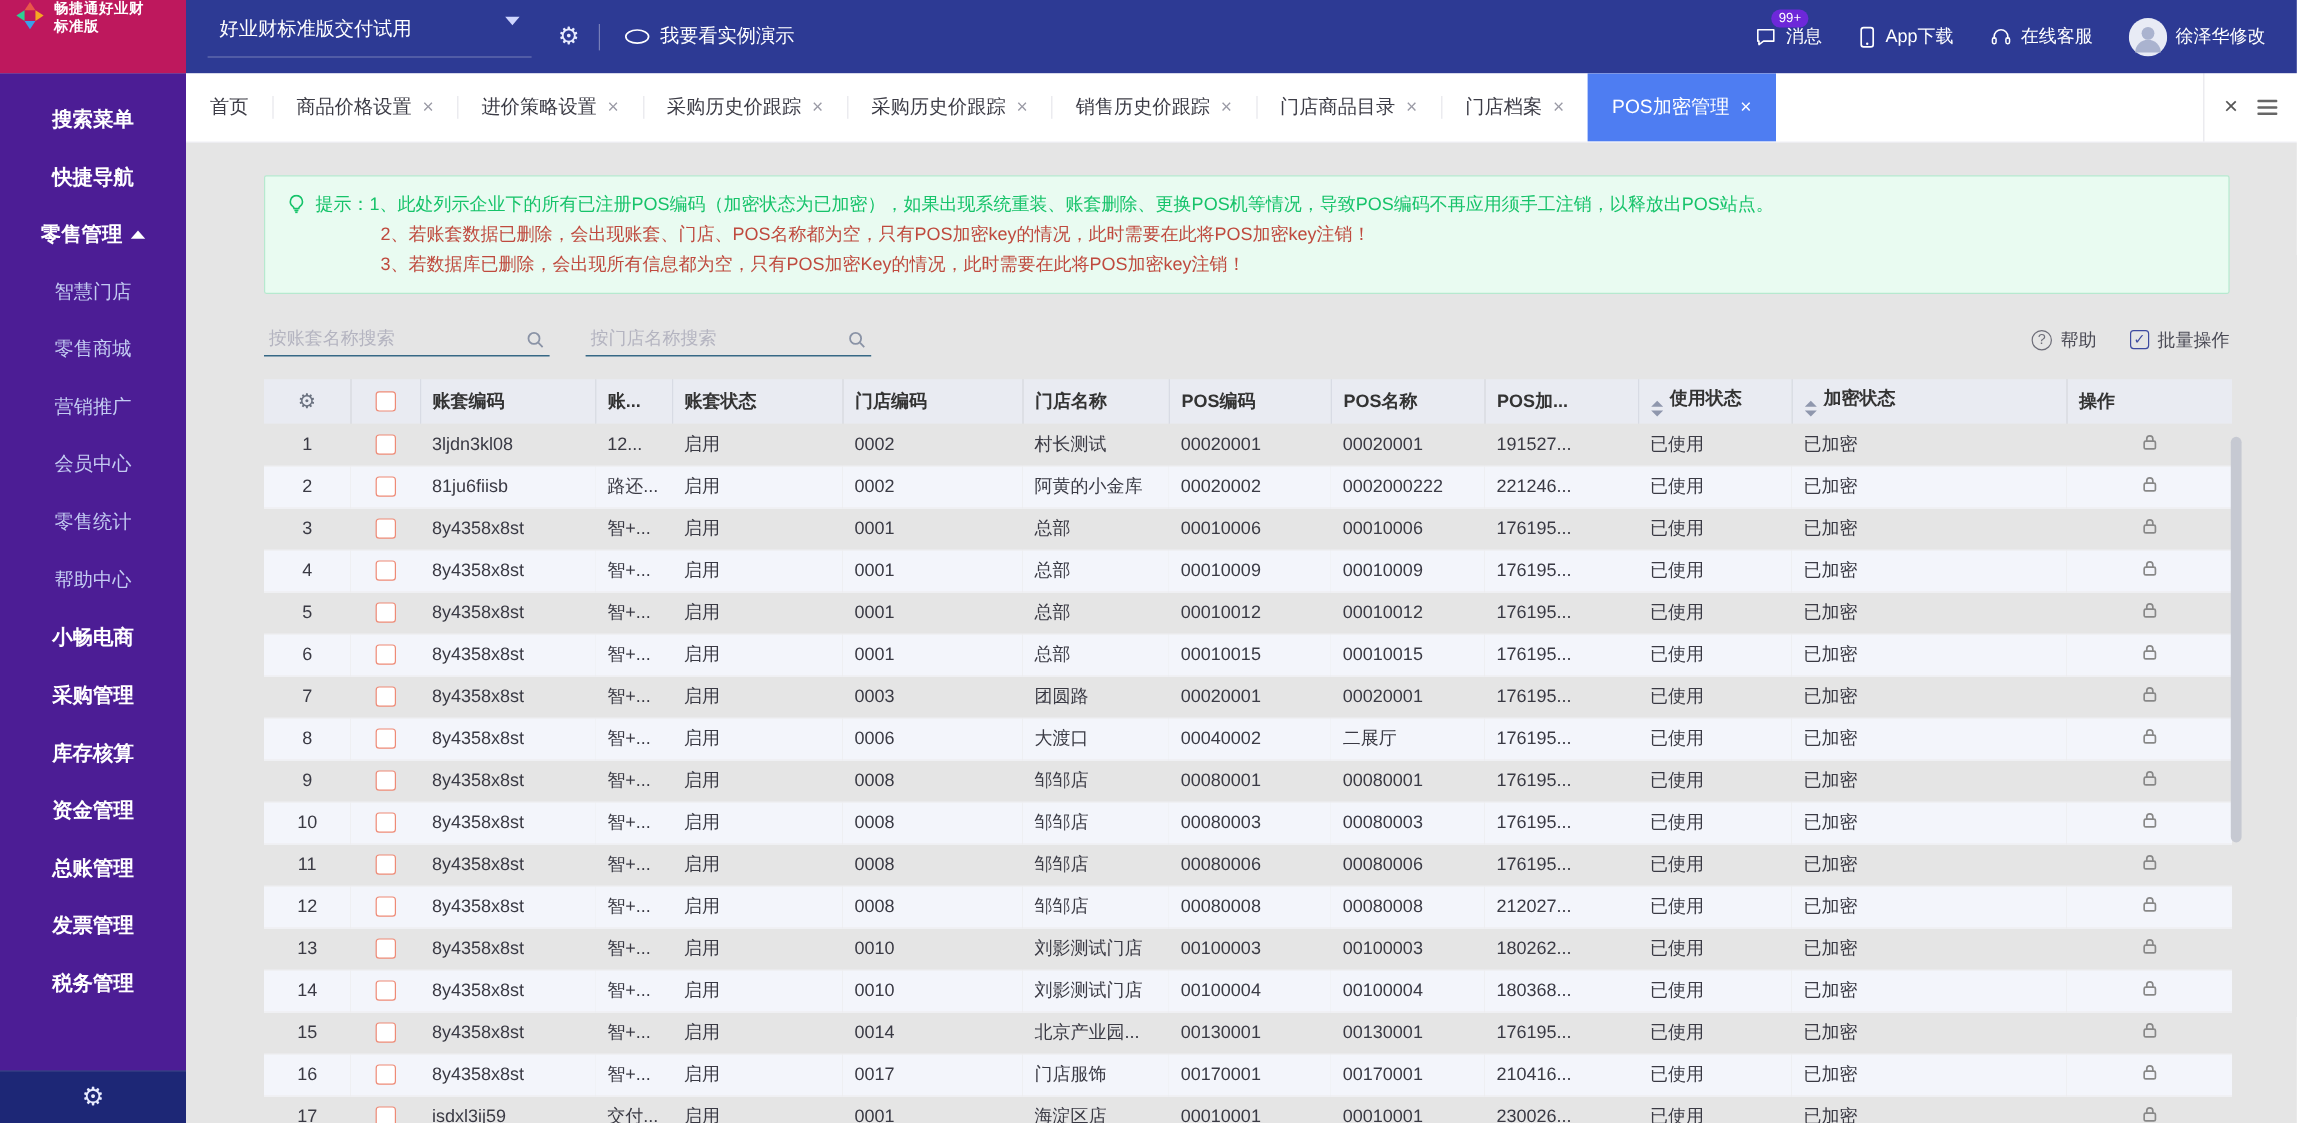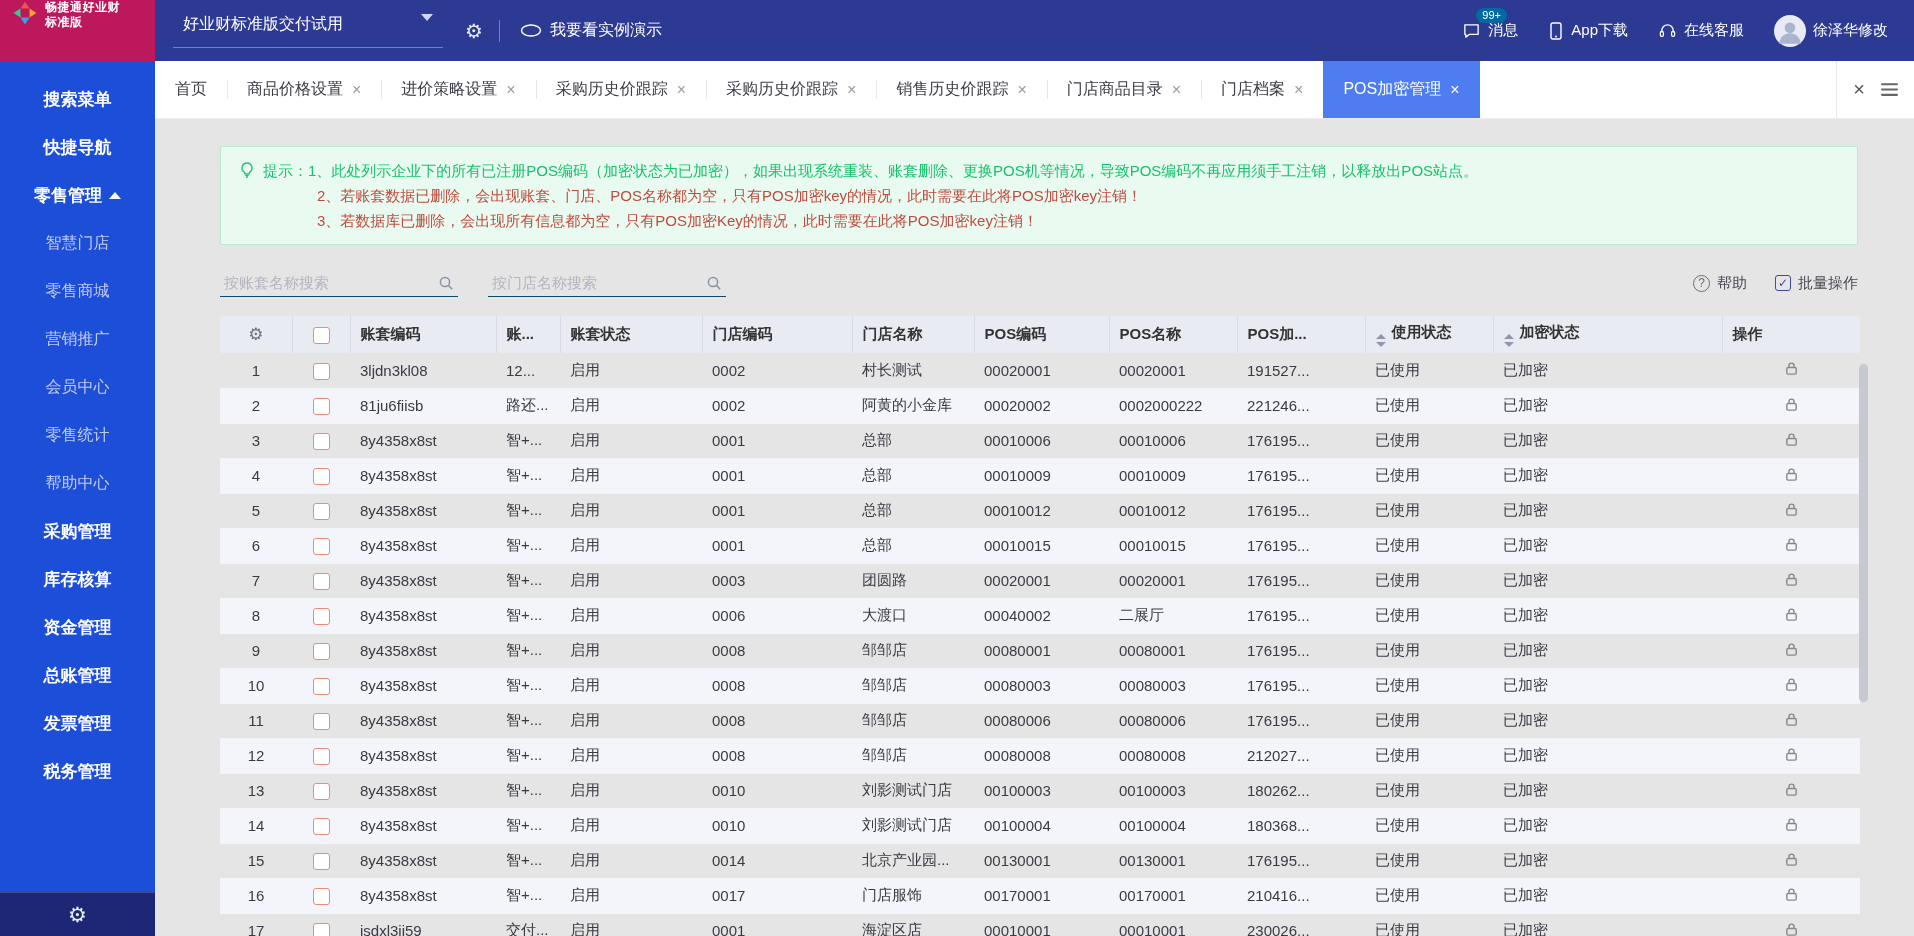--- a/index.html
+++ b/index.html
@@ -14,26 +14,26 @@
   .product-select{display:flex;gap:10px;margin-left:18px;height:34px;
     min-width:270px;padding:0 10px;border-bottom:1px solid rgba(255,255,255,.35);
     font-size:16px;cursor:pointer}
   .chev{width:0;height:0;border-left:6px solid transparent;border-right:6px solid transparent;
     border-top:7px solid #cfd6ff;margin-left:auto}
   .tb-gear{font-size:20px;color:#e8ecff;margin:0 16px 0 22px;cursor:pointer}
   .tb-divider{width:1px;height:22px;background:rgba(255,255,255,.35)}
   .demo-link{display:flex;align-items:center;gap:8px;margin-left:20px;font-size:16px;cursor:pointer}
   .tb-right{margin-left:auto;display:flex;align-items:center;gap:30px;padding-right:26px}
   .tb-item{position:relative;display:flex;align-items:center;gap:7px;font-size:15px;cursor:pointer}
-  .badge{position:absolute;top:-13px;left:14px;background:#0369a1;color:#fff;font-size:11px;
+  .badge{position:absolute;top:-13px;left:14px;background:#6d28d9;color:#fff;font-size:11px;
     padding:1px 6px;border-radius:9px;line-height:13px}
   .tb-item.user .uname{font-size:15px}
 
   
-  .sidebar{position:absolute;top:61px;left:0;width:155px;height:875px;background:#1d4ed8;color:#fff}
+  .sidebar{position:absolute;top:61px;left:0;width:155px;height:875px;background:#4c1d95;color:#fff}
   .side-menu{padding-top:14px}
   .side-item{height:48px;display:flex;align-items:center;justify-content:center;gap:7px;
     font-size:17px;cursor:pointer;white-space:nowrap}
   .side-item.top,.side-item.group{font-weight:700}
   .side-item.sub{font-size:16px;color:#c3cbf2;font-weight:400}
   .tri{width:0;height:0;border-left:6px solid transparent;border-right:6px solid transparent}
   .tri.up{border-bottom:7px solid #fff}
   .tri.down{border-top:7px solid #fff}
   .side-footer{position:absolute;bottom:0;left:0;width:155px;height:44px;display:flex;
     align-items:center;justify-content:center;border-top:1px solid rgba(255,255,255,.16);background:#1d2776}
@@ -197,20 +197,23 @@
       <div class="side-item sub">
         <span class="side-label">会员中心</span>
       </div>
       <div class="side-item sub">
         <span class="side-label">零售统计</span>
       </div>
       <div class="side-item sub">
         <span class="side-label">帮助中心</span>
       </div>
       <div class="side-item top">
+        <span class="side-label">小畅电商</span>
+      </div>
+      <div class="side-item top">
         <span class="side-label">采购管理</span>
       </div>
       <div class="side-item top">
         <span class="side-label">库存核算</span>
       </div>
       <div class="side-item top">
         <span class="side-label">资金管理</span>
       </div>
       <div class="side-item top">
         <span class="side-label">总账管理</span>

